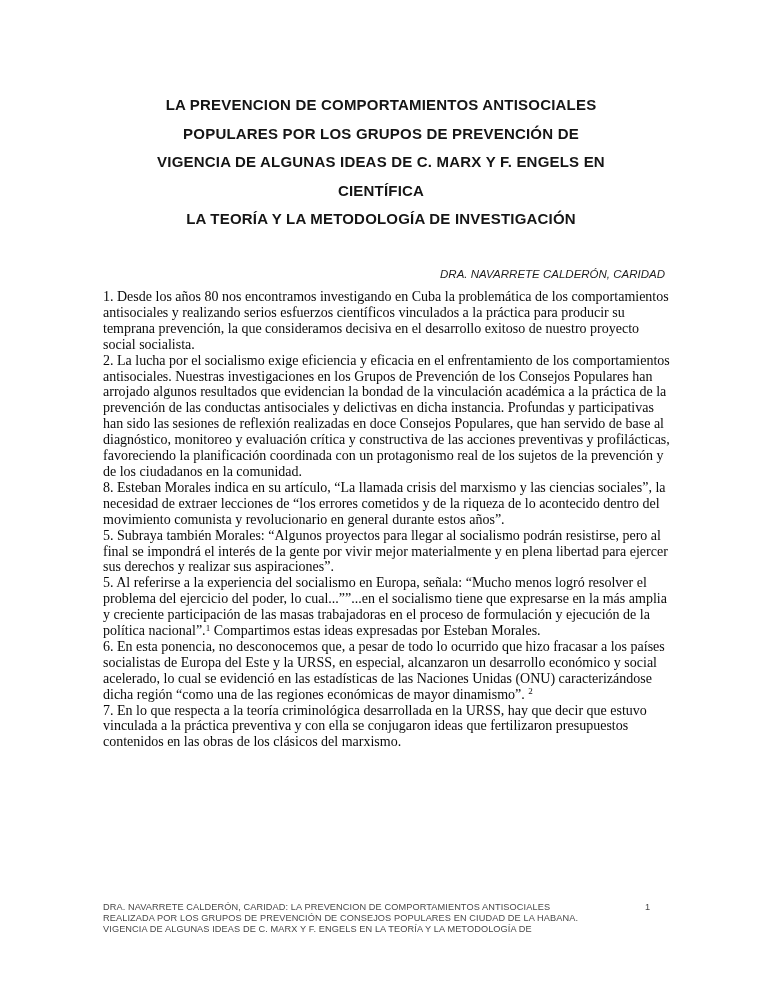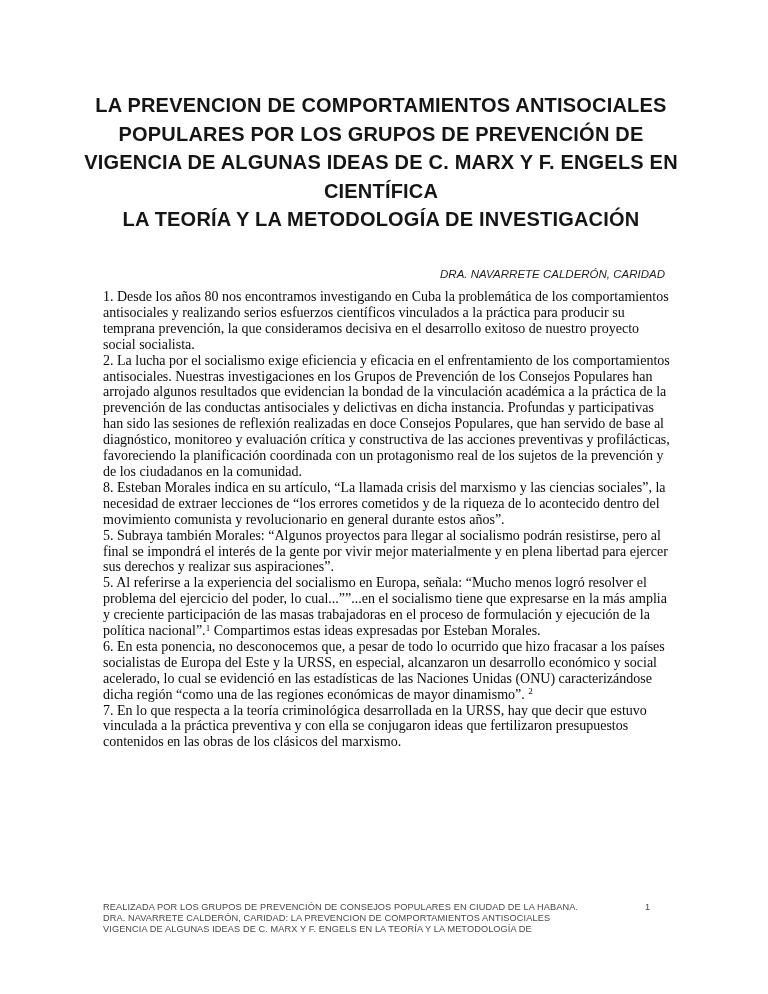--- a/index.html
+++ b/index.html
@@ -13,21 +13,21 @@
     color: #000000;
   }
   .title-block {
     position: absolute;
     top: 91px;
     left: 44px;
     right: 50px;
     text-align: center;
     font-family: "Liberation Sans", sans-serif;
     font-weight: 700;
-    font-size: 20px;
+    font-size: 15px;
     line-height: 28.5px;
     color: #151515;
     letter-spacing: 0.2px;
   }
   .author-line {
     position: absolute;
     top: 268px;
     left: 94px;
     right: 103px;
     text-align: right;
@@ -97,20 +97,20 @@
       <p>2. La lucha por el socialismo exige eficiencia y eficacia en el enfrentamiento de los comportamientos antisociales. Nuestras investigaciones en los Grupos de Prevención de los Consejos Populares han arrojado algunos resultados que evidencian la bondad de la vinculación académica a la práctica de la prevención de las conductas antisociales y delictivas en dicha instancia. Profundas y participativas han sido las sesiones de reflexión realizadas en doce Consejos Populares, que han servido de base al diagnóstico, monitoreo y evaluación crítica y constructiva de las acciones preventivas y profilácticas, favoreciendo la planificación coordinada con un protagonismo real de los sujetos de la prevención y de los ciudadanos en la comunidad.</p>
       <p>8. Esteban Morales indica en su artículo, “La llamada crisis del marxismo y las ciencias sociales”, la necesidad de extraer lecciones de “los errores cometidos y de la riqueza de lo acontecido dentro del movimiento comunista y revolucionario en general durante estos años”.</p>
       <p>5. Subraya también Morales: “Algunos proyectos para llegar al socialismo podrán resistirse, pero al final se impondrá el interés de la gente por vivir mejor materialmente y en plena libertad para ejercer sus derechos y realizar sus aspiraciones”.</p>
       <p>5. Al referirse a la experiencia del socialismo en Europa, señala: “Mucho menos logró resolver el problema del ejercicio del poder, lo cual...””...en el socialismo tiene que expresarse en la más amplia y creciente participación de las masas trabajadoras en el proceso de formulación y ejecución de la política nacional”.<sup>1</sup> Compartimos estas ideas expresadas por Esteban Morales.</p>
       <p>6. En esta ponencia, no desconocemos que, a pesar de todo lo ocurrido que hizo fracasar a los países socialistas de Europa del Este y la URSS, en especial, alcanzaron un desarrollo económico y social acelerado, lo cual se evidenció en las estadísticas de las Naciones Unidas (ONU) caracterizándose dicha región “como una de las regiones económicas de mayor dinamismo”. <sup>2</sup></p>
       <p>7. En lo que respecta a la teoría criminológica desarrollada en la URSS, hay que decir que estuvo vinculada a la práctica preventiva y con ella se conjugaron ideas que fertilizaron presupuestos contenidos en las obras de los clásicos del marxismo.</p>
     </main>
 
   <footer>
     <div class="footer-text">
+        <div>DRA. NAVARRETE CALDERÓN, CARIDAD: LA PREVENCION DE COMPORTAMIENTOS ANTISOCIALES</div>
         <div>REALIZADA POR LOS GRUPOS DE PREVENCIÓN DE CONSEJOS POPULARES EN CIUDAD DE LA HABANA.</div>
-        <div>DRA. NAVARRETE CALDERÓN, CARIDAD: LA PREVENCION DE COMPORTAMIENTOS ANTISOCIALES</div>
         <div>VIGENCIA DE ALGUNAS IDEAS DE C. MARX Y F. ENGELS EN LA TEORÍA Y LA METODOLOGÍA DE</div>
       </div>
     <div class="page-number">1</div>
   </footer>
 
 </div>
 
 </body></html>

